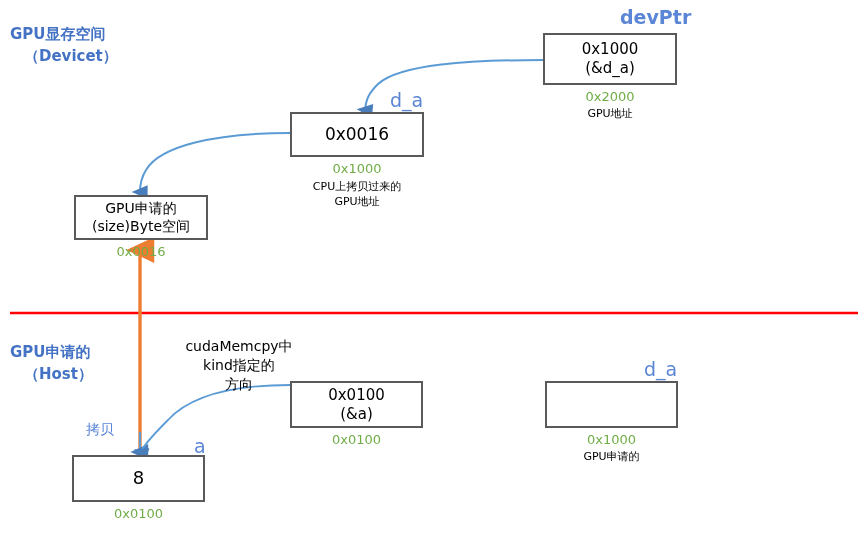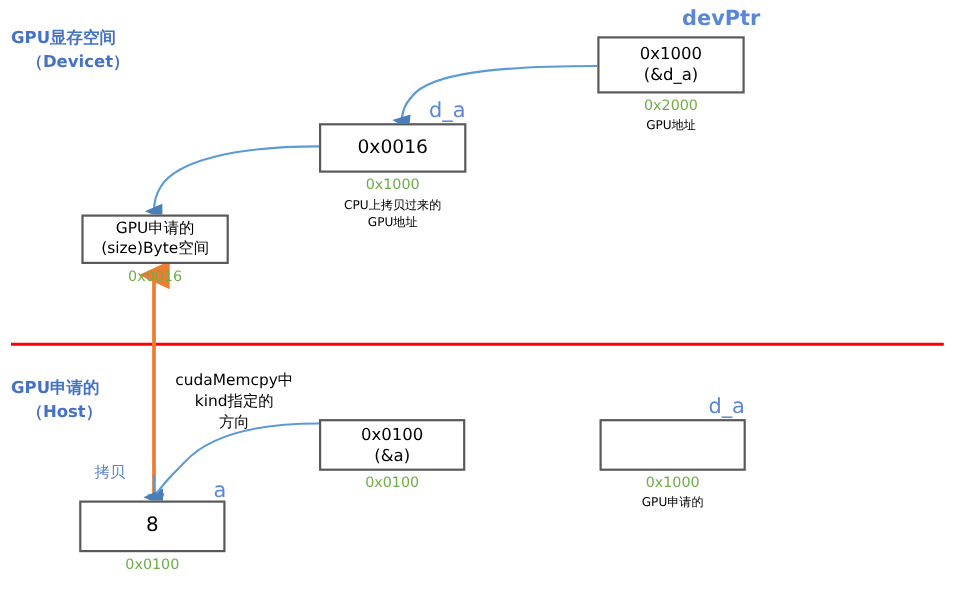--- a/index.html
+++ b/index.html
@@ -143,21 +143,21 @@
   <div class="addr-green" style="left:290px; top:161px; width:134px;">0x1000</div>
   <div class="note-black" style="left:290px; top:180px; width:134px;">CPU上拷贝过来的</div>
   <div class="note-black" style="left:290px; top:195px; width:134px;">GPU地址</div>
 
   <div class="box" style="left:74px; top:195px; width:134px; height:45px; font-size:14px;">
     <span class="line">GPU申请的</span>
     <span class="line">(size)Byte空间</span>
   </div>
   <div class="addr-green" style="left:74px; top:244px; width:134px;">0x0016</div>
 
-  <div class="note-mid" style="left:138px; top:337px; width:150px;">
+  <div class="note-mid" style="left:164px; top:337px; width:150px;">
     <div>cudaMemcpy中</div>
     <div>kind指定的</div>
     <div>方向</div>
   </div>
 
   <div class="copy-label" style="left:86px; top:421px;">拷贝</div>
 
   <div class="box" style="left:290px; top:381px; width:133px; height:47px; font-size:15px;">
     <span class="line">0x0100</span>
     <span class="line">(&amp;a)</span>

